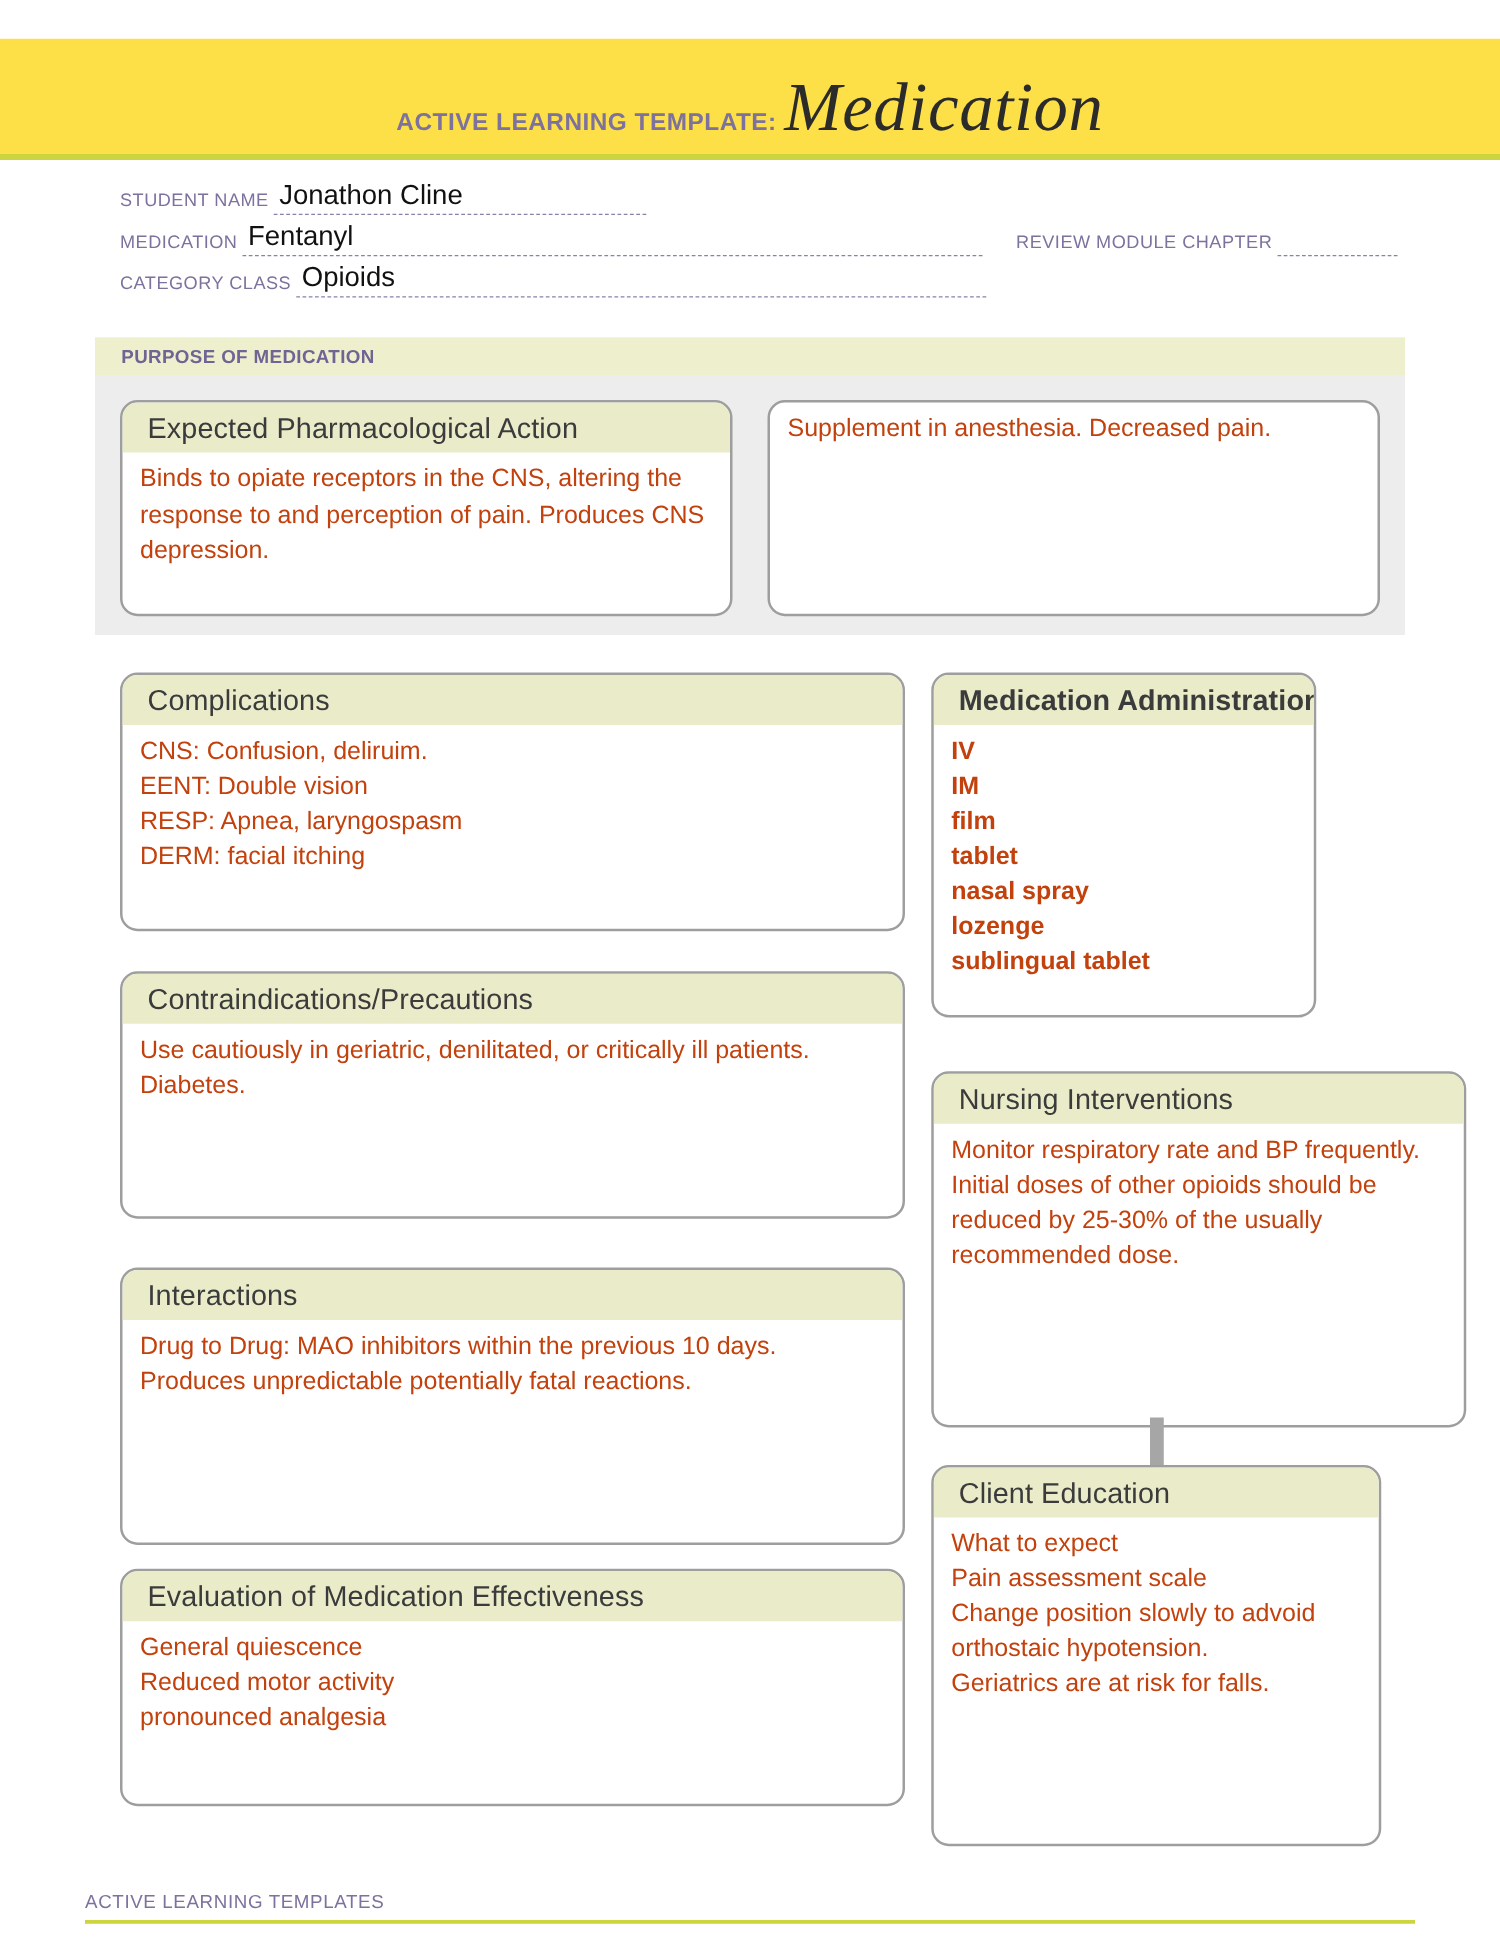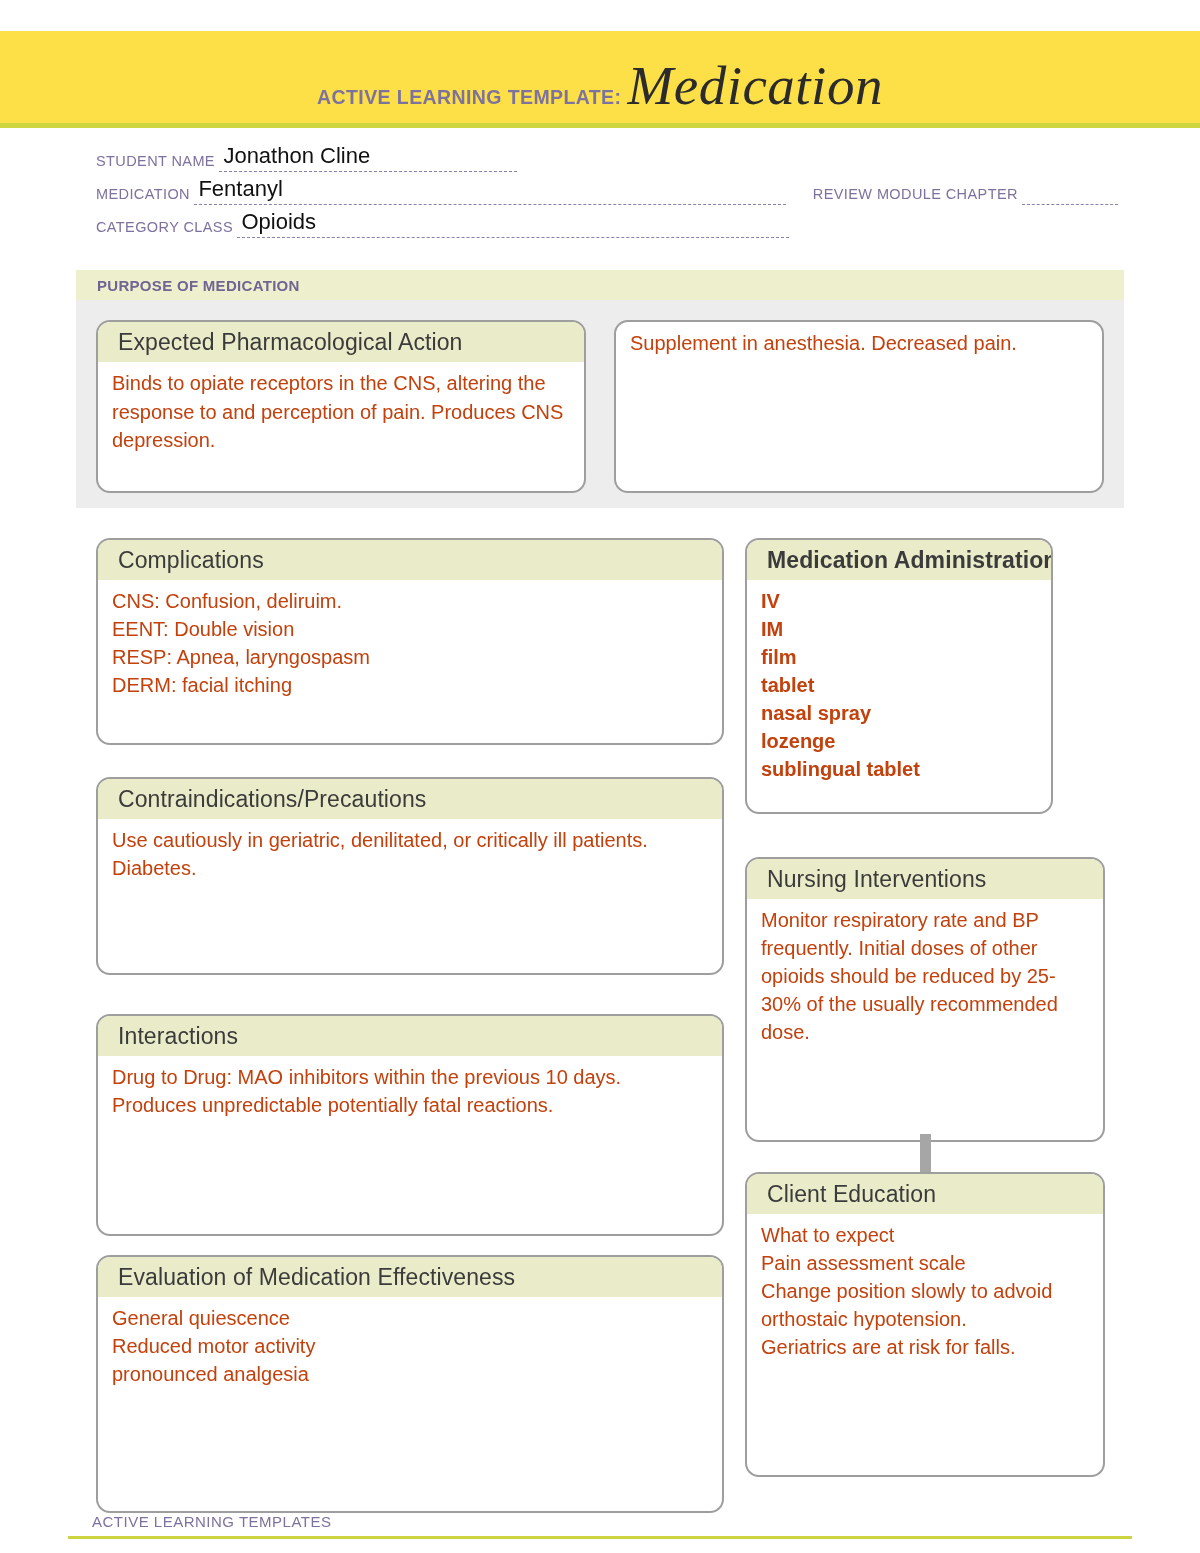--- a/index.html
+++ b/index.html
@@ -150,43 +150,42 @@
   .card-body-tight { line-height: 28px; }
 
   
   .card-epa { left: 96px;  top: 320px; width: 490px;  height: 173px; }
   .card-tu  { left: 614px; top: 320px; width: 490px;  height: 173px; }
 
   
   .card-comp   { left: 96px; top: 538px;  width: 628px; height: 207px; }
   .card-contra { left: 96px; top: 777px;  width: 628px; height: 198px; }
   .card-inter  { left: 96px; top: 1014px; width: 628px; height: 222px; }
-  .card-eval   { left: 96px; top: 1255px; width: 628px; height: 258px; }
+  .card-eval   { left: 96px; top: 1255px; width: 628px; height: 190px; }
 
   
   .card-admin  { left: 745px; top: 538px;  width: 308px; height: 276px; font-weight: bold; }
-  .card-nurse  { left: 745px; top: 857px;  width: 360px; height: 285px; }
+  .card-nurse  { left: 745px; top: 857px;  width: 428px; height: 285px; }
   .card-client { left: 745px; top: 1172px; width: 360px; height: 305px; }
 
   
   .connector {
     position: absolute;
     left: 920px; top: 1134px;
     width: 11px; height: 44px;
     background: #a6a6a6;
   }
 
   
   .footer-text {
     position: absolute;
     left: 68px; top: 1513px;
     font-size: 15px;
     letter-spacing: 0.5px;
     color: #7d719e;
-    margin-left: 24px;
   }
   .footer-rule {
     position: absolute;
     left: 68px; top: 1536px;
     width: 1064px; height: 3px;
     background: #ccd43f;
   }
 </style>
 </head>
 <body>

